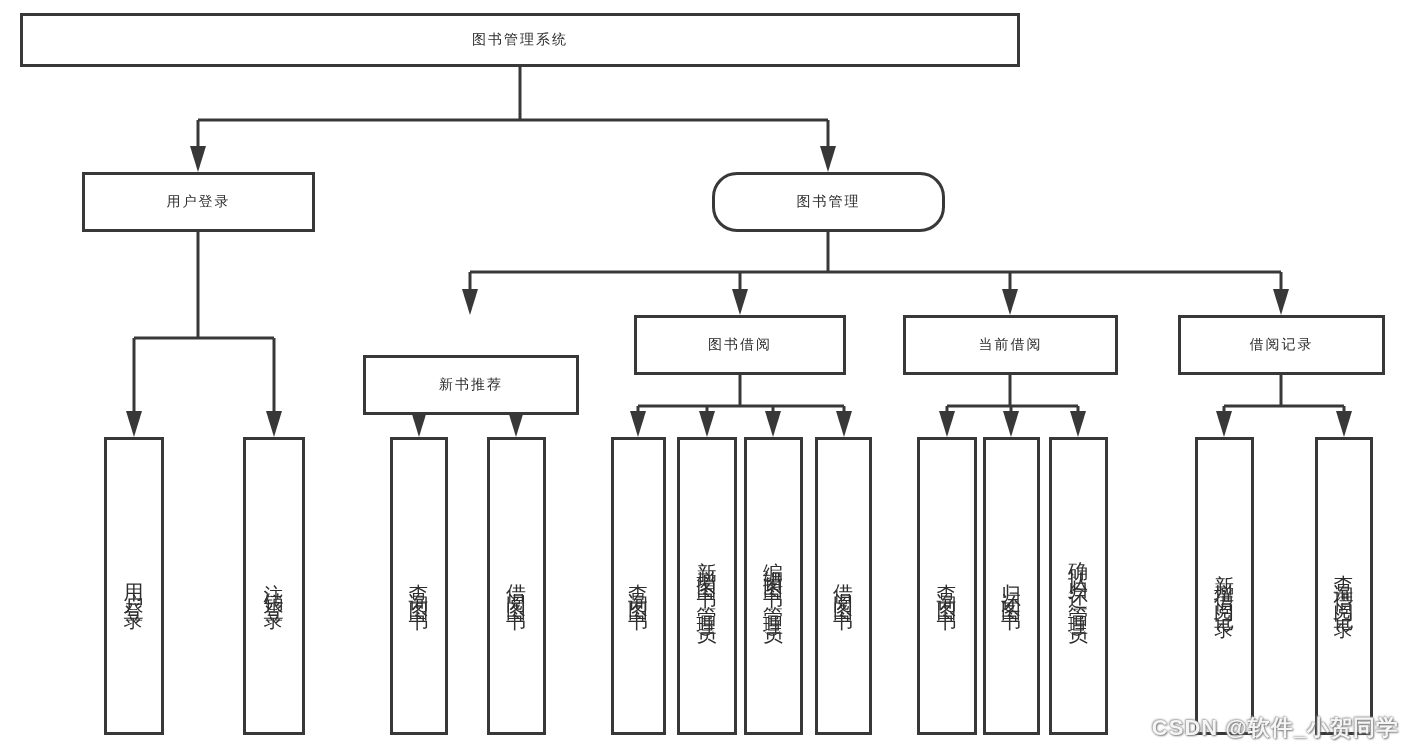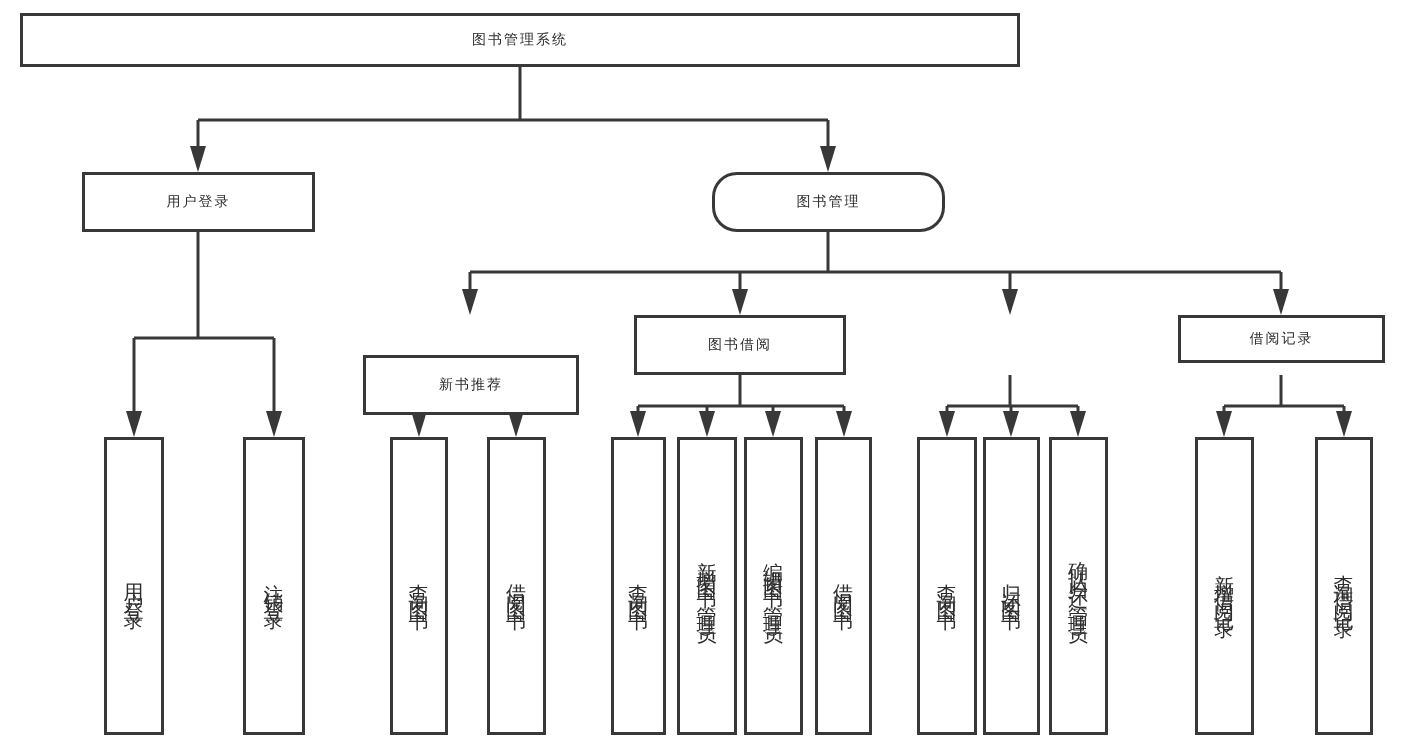--- a/index.html
+++ b/index.html
@@ -129,21 +129,24 @@
   <div class="node node-h" style="left:712px;top:172px;width:233px;height:60px;border-radius:25px;">
     <span>图书管理</span>
   </div>
 
   <div class="node node-h" style="left:363px;top:315px;width:216px;height:60px;margin-top:40px;">
     <span>新书推荐</span>
   </div>
   <div class="node node-h" style="left:634px;top:315px;width:212px;height:60px;">
     <span>图书借阅</span>
   </div>
-  <div class="node node-h" style="left:1178px;top:315px;width:207px;height:48px;text-align:center;">
+  <div class="node node-h" style="left:903px;top:315px;width:215px;height:60px;">
+    <span>当前借阅</span>
+  </div>
+  <div class="node node-h" style="left:1178px;top:315px;width:207px;height:60px;text-align:center;">
     <span>借阅记录</span>
   </div>
 
   <div class="node node-v" style="left:104px;top:437px;width:60px;height:298px;">
     <span class="vtxt">用户登录</span>
   </div>
   <div class="node node-v" style="left:243px;top:437px;width:62px;height:298px;">
     <span class="vtxt">注销登录</span>
   </div>
 
@@ -177,13 +180,14 @@
     <span class="vtxt">确认归还（管理员）</span>
   </div>
 
   <div class="node node-v" style="left:1195px;top:437px;width:59px;height:298px;">
     <span class="vtxt">新增借阅记录</span>
   </div>
   <div class="node node-v" style="left:1315px;top:437px;width:58px;height:298px;">
     <span class="vtxt">查询借阅记录</span>
   </div>
 
+  <div class="watermark">CSDN @软件_小贺同学</div>
 </div>
 
 </body></html>

